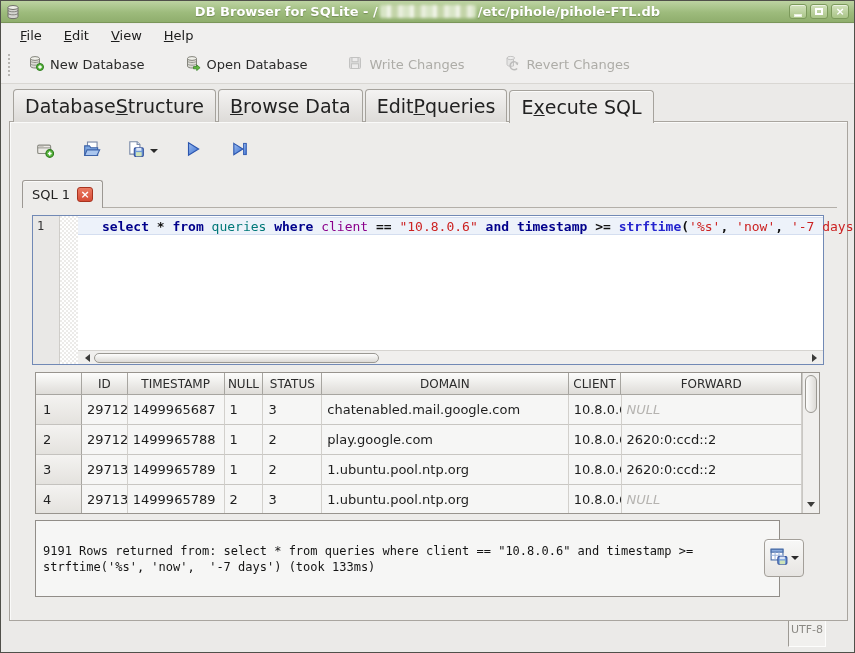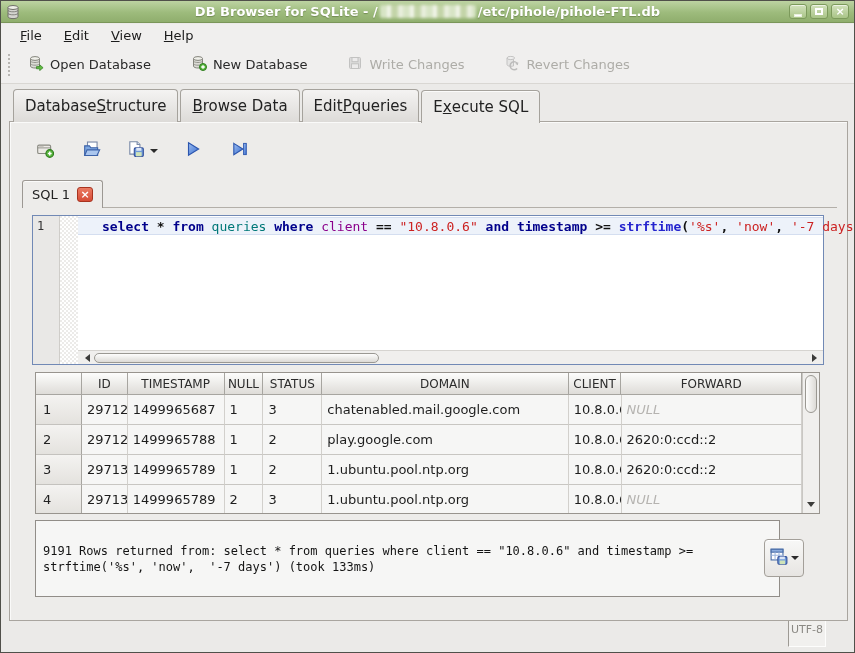--- a/index.html
+++ b/index.html
@@ -41,21 +41,21 @@
     background-image:radial-gradient(#b8b6b2 1px, transparent 1.2px);
     background-size:4px 4px; }
   .tb-btn{ display:flex; align-items:center; gap:6px; padding:4px 8px; margin-right:22px;
     font-size:13px; color:#2a2a2a; border:1px solid transparent; border-radius:3px; }
   .tb-btn.disabled{ color:#ADACA7; }
   .tb-btn.disabled svg{ filter:grayscale(1); opacity:.5; }
 
   
   .main-tabs{ position:absolute; left:12px; top:97px; display:flex; align-items:flex-end; height:24px; z-index:3; }
   .main-tab{ height:22px; padding:16px 11px; margin-right:2px; display:flex; align-items:center;
-    font-size:15px; color:#222; background:linear-gradient(#f4f3f2,#dddbd8);
+    font-size:19px; color:#222; background:linear-gradient(#f4f3f2,#dddbd8);
     border:1px solid #A5A29C; border-bottom:none; border-radius:4px 4px 0 0; }
   .main-tab.active{ height:25px; background:#EDECEA; position:relative; z-index:4;
     box-shadow:inset 0 1px 0 #fbfbfa; margin-bottom:-1px; }
 
   
   .pane{ position:absolute; left:8px; top:120px; width:839px; height:500px;
     background:#EDECEA; border:1px solid #A9A59F; box-shadow:inset 1px 1px 0 #FAFAF9; z-index:2; }
 
   
   .sql-toolbar{ position:absolute; left:20px; top:15px; display:flex; align-items:center; }
@@ -181,33 +181,33 @@
       <div class="menu-item"><span class="accel">H</span><span>elp</span></div>
     </div>
 
   <div class="toolbar">
     <span class="tb-handle"></span>
   <div class="tb-btn">
         <span><svg viewBox="0 0 16 16" width="16" height="16">
             <path d="M2.5 3.5 v7.5 c0 1.3 2 2 4.5 2 s4.5-.7 4.5-2 V3.5" fill="#dcdcd6" stroke="#84847c"></path>
             <ellipse cx="7" cy="3.5" rx="4.5" ry="1.9" fill="#f0f0ea" stroke="#84847c"></ellipse>
             <path d="M2.5 6.3 c.9.8 2.5 1.2 4.5 1.2 s3.6-.4 4.5-1.2 M2.5 9 c.9.8 2.5 1.2 4.5 1.2 s3.6-.4 4.5-1.2" fill="none" stroke="#84847c" stroke-width=".8"></path>
-            <path d="M8.5 11.6 h3.2 v-1.8 l3.4 2.9 -3.4 2.9 v-1.8 h-3.2z" fill="#62bb42" stroke="#2f7d1f" stroke-width=".7"></path>
+            <circle cx="12" cy="12" r="3.5" fill="#55b33a" stroke="#2f7d1f"></circle>
+            <path d="M12 10.2 v3.6 M10.2 12 h3.6" stroke="#fff" stroke-width="1.4"></path>
           </svg></span>
-        <span>Open Database</span>
+        <span>New Database</span>
       </div>
       <div class="tb-btn">
         <span><svg viewBox="0 0 16 16" width="16" height="16">
             <path d="M2.5 3.5 v7.5 c0 1.3 2 2 4.5 2 s4.5-.7 4.5-2 V3.5" fill="#dcdcd6" stroke="#84847c"></path>
             <ellipse cx="7" cy="3.5" rx="4.5" ry="1.9" fill="#f0f0ea" stroke="#84847c"></ellipse>
             <path d="M2.5 6.3 c.9.8 2.5 1.2 4.5 1.2 s3.6-.4 4.5-1.2 M2.5 9 c.9.8 2.5 1.2 4.5 1.2 s3.6-.4 4.5-1.2" fill="none" stroke="#84847c" stroke-width=".8"></path>
-            <circle cx="12" cy="12" r="3.5" fill="#55b33a" stroke="#2f7d1f"></circle>
-            <path d="M12 10.2 v3.6 M10.2 12 h3.6" stroke="#fff" stroke-width="1.4"></path>
+            <path d="M8.5 11.6 h3.2 v-1.8 l3.4 2.9 -3.4 2.9 v-1.8 h-3.2z" fill="#62bb42" stroke="#2f7d1f" stroke-width=".7"></path>
           </svg></span>
-        <span>New Database</span>
+        <span>Open Database</span>
       </div>
       <div class="tb-btn disabled">
         <span><svg viewBox="0 0 16 16" width="16" height="16">
             <rect x="2.5" y="2.5" width="11" height="11" rx="1" fill="#c9c9c4" stroke="#97978f"></rect>
             <rect x="5" y="2.5" width="6" height="4.2" fill="#e9e9e4" stroke="#97978f"></rect>
             <rect x="4.5" y="8.8" width="7" height="4.7" fill="#e9e9e4" stroke="#97978f"></rect>
           </svg></span>
         <span>Write Changes</span>
       </div>
       <div class="tb-btn disabled">

